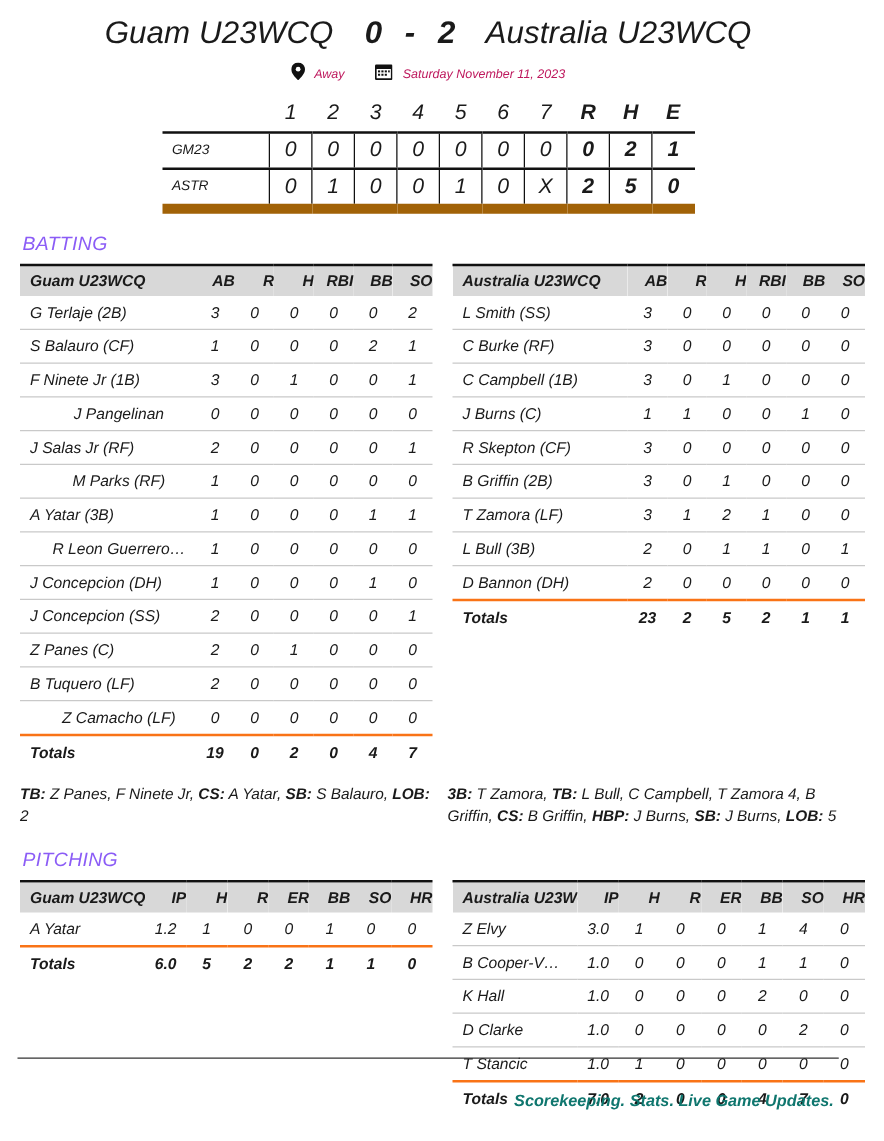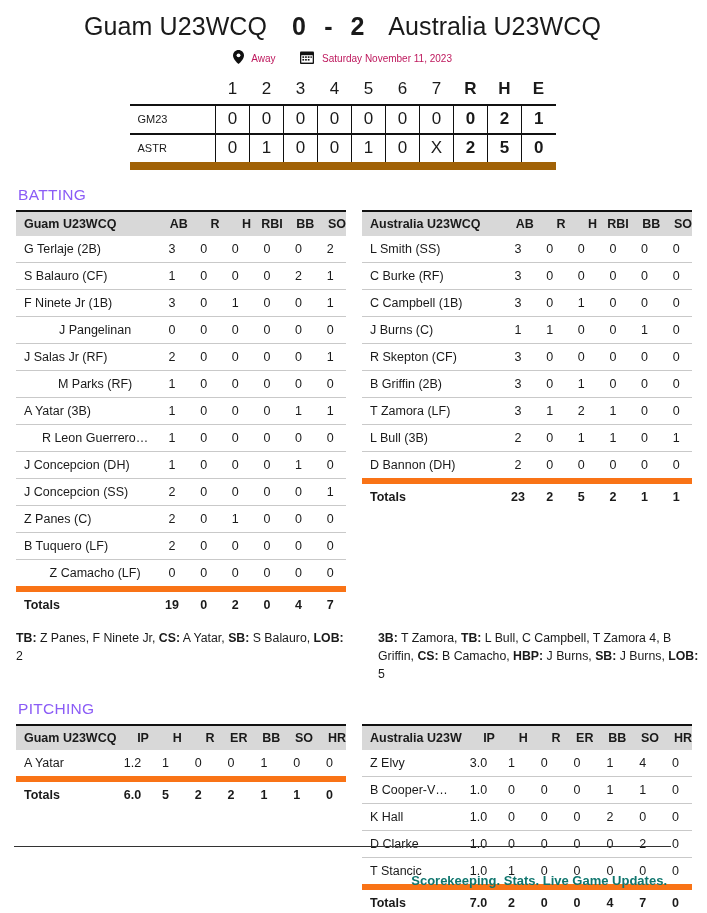--- a/index.html
+++ b/index.html
@@ -11,20 +11,21 @@
     font-family: "Liberation Sans", sans-serif;
     color: #1a1a1a;
     overflow: hidden;
   }
 
   .page {
     width: 685px;
     height: 913px;
     position: relative;
     padding: 0;
+    font-style: italic;
   }
 
   
   .scoreline {
     text-align: center;
     padding-top: 12px;
     font-size: 25px;
     letter-spacing: 0.1px;
     white-space: nowrap;
   }
@@ -147,37 +148,37 @@
     text-align: left;
     padding-left: 8px;
     text-overflow: clip;
   }
   table.stats tbody td.name-col.sub {
     padding-left: 18px;
     text-align: center;
   }
   table.stats tbody tr.totals td {
     font-weight: 700;
-    border-top: 6px solid #f97316;
+    border-top: 2px solid #f97316;
     border-bottom: none;
   }
   table.stats tbody tr.totals td.name-col { font-weight: 700; }
 
   
   table.batting col.c-name { width: 140px; }
   table.batting col.c-stat { width: 31.6px; }
 
   
   table.pitching col.c-name { width: 100px; }
   table.pitching col.c-stat { width: 32.8px; }
 
   
   .notes-row {
     display: flex;
-    gap: 32px;
+    gap: 12px;
     padding: 0 16px;
     margin-top: 12px;
     align-items: flex-start;
   }
   .note {
     width: 330px;
     flex: 0 0 330px;
     font-size: 12.3px;
     line-height: 1.45;
     color: #1a1a1a;
@@ -557,21 +558,21 @@
                 <td>1</td>
                 <td>1</td>
               </tr>
             </tbody>
         </table>
       </div>
     </div>
 
     <div class="notes-row">
       <div class="note" id="ab-notes"><b>TB:</b><span> Z Panes, F Ninete Jr, </span><b>CS:</b><span> A Yatar, </span><b>SB:</b><span> S Balauro, </span><b>LOB:</b><span> 2</span></div>
-      <div class="note" id="hb-notes"><b>3B:</b><span> T Zamora, </span><b>TB:</b><span> L Bull, C Campbell, T Zamora 4, B Griffin, </span><b>CS:</b><span> B Camacho, </span><b>HBP:</b><span> J Burns, </span><b>SB:</b><span> J Burns, </span><b>LOB:</b><span> 5</span></div>
+      <div class="note" id="hb-notes"><b>3B:</b><span> T Zamora, </span><b>TB:</b><span> L Bull, C Campbell, T Zamora 4, B Griffin, </span><b>CS:</b><span> B Griffin, </span><b>HBP:</b><span> J Burns, </span><b>SB:</b><span> J Burns, </span><b>LOB:</b><span> 5</span></div>
     </div>
   </div>
 
   <div style="margin-top:17px;">
     <div class="section-label">PITCHING</div>
     <div class="cols">
       <div class="col">
         <table class="stats pitching">
           <colgroup>
             <col class="c-name">

